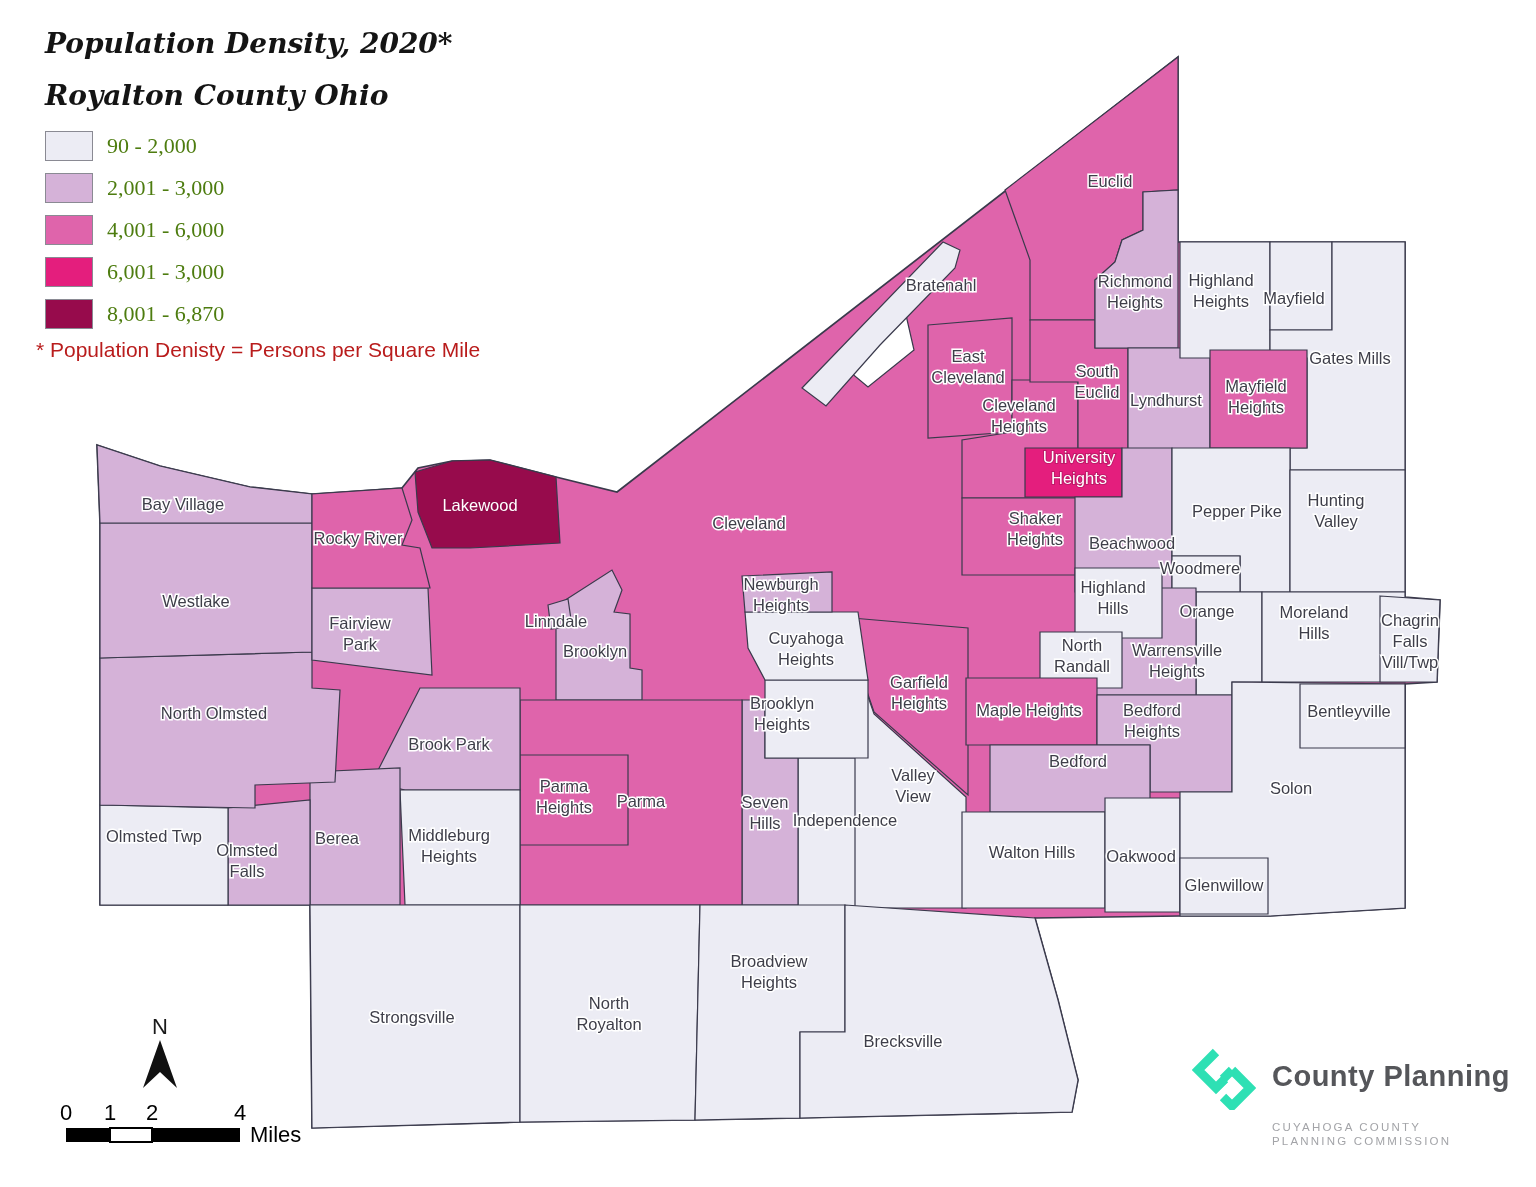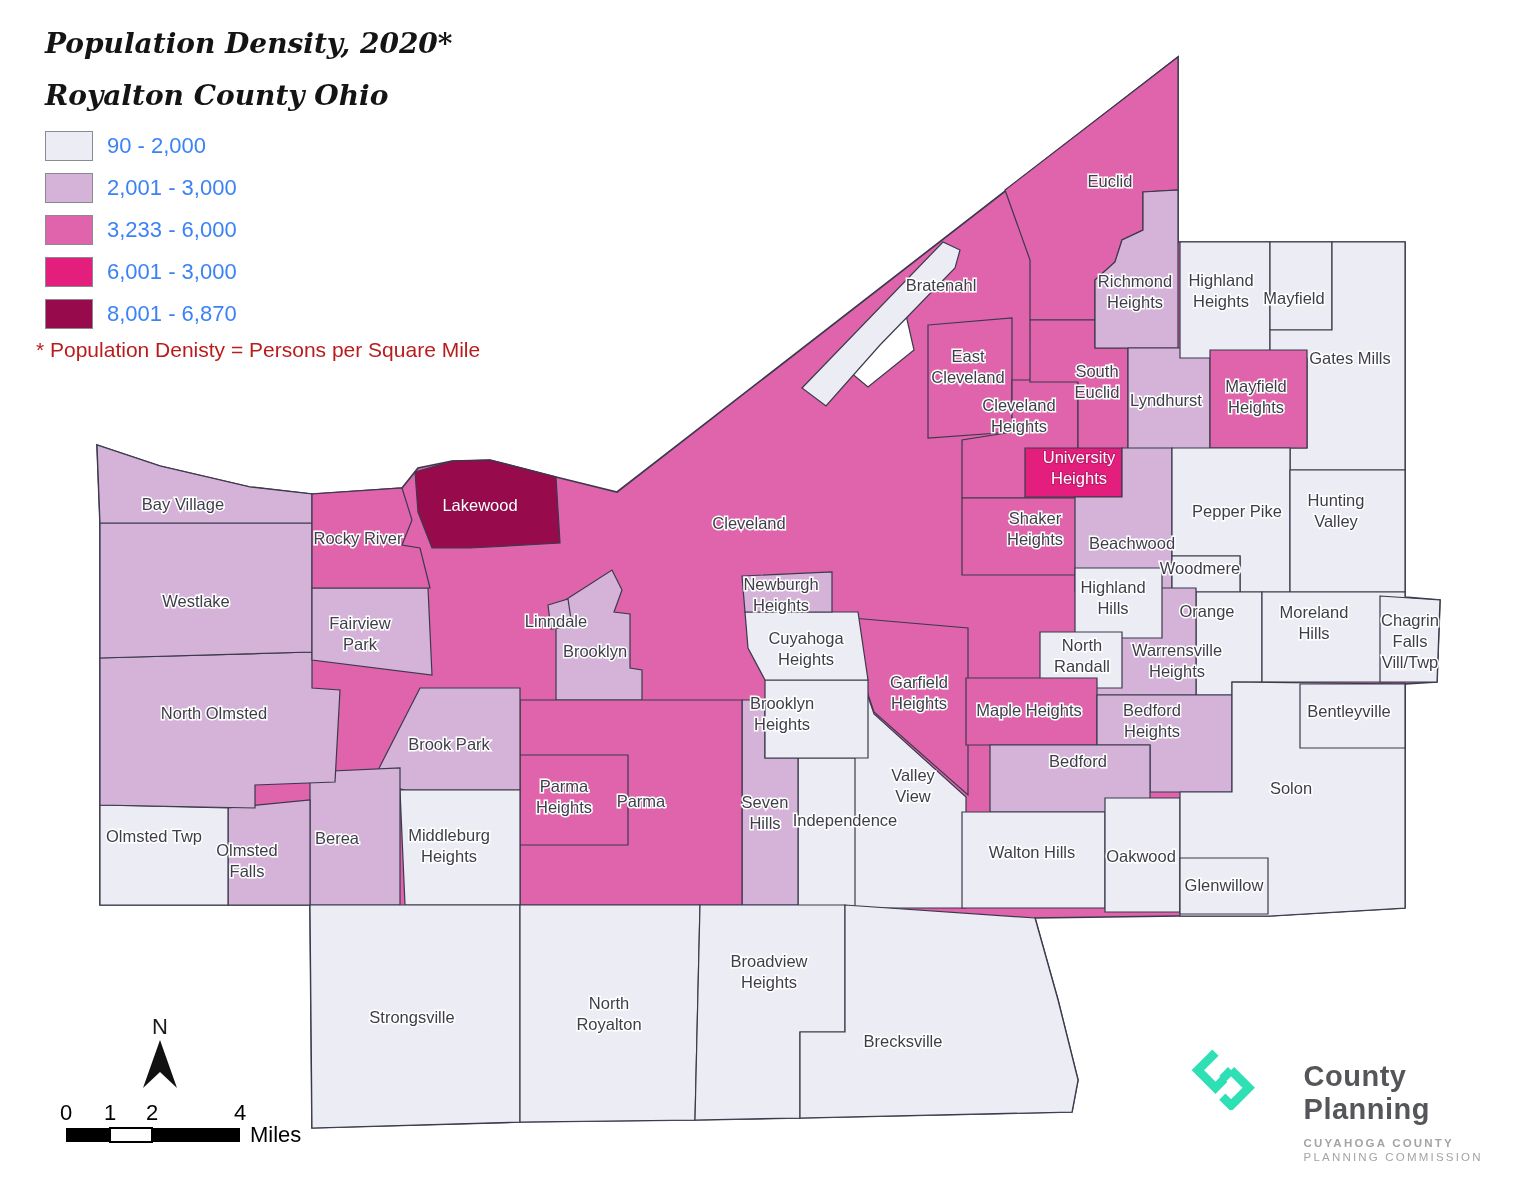--- a/index.html
+++ b/index.html
@@ -5,27 +5,27 @@
   html,body{margin:0;padding:0;background:#fff;}
   .canvas{position:relative;width:1536px;height:1187px;background:#ffffff;overflow:hidden;
           font-family:"Liberation Sans", sans-serif;}
   #map-svg{position:absolute;left:0;top:0;}
   .titleblock{position:absolute;left:45px;top:18px;z-index:5;}
   .title-line{font-family:"DejaVu Serif", serif;font-style:italic;font-weight:600;
               font-size:28px;color:#141414;line-height:52px;}
   .legend{position:absolute;left:45px;top:130px;z-index:5;}
   .legend-row{display:flex;align-items:center;margin-bottom:11px;height:31px;}
   .legend-swatch{width:48px;height:30px;border:1px solid #8a8a93;box-sizing:border-box;margin-right:14px;}
-  .legend-label{font-size:22px;color:#3b82f6;}
+  .legend-label{font-size:22px;color:#4d7c0f;font-family:Liberation Serif, serif;}
   .footnote{position:absolute;left:36px;top:338px;z-index:5;font-size:21px;color:#b91c1c;}
-  .logo{position:absolute;left:1192px;top:1048px;z-index:5;display:flex;align-items:flex-start;gap:33px;}
+  .logo{position:absolute;left:1192px;top:1048px;z-index:5;display:flex;align-items:flex-start;}
   .logo-texts{margin-left:16px;}
   .logo-name{font-size:29px;color:#55565a;font-weight:700;letter-spacing:0.5px;margin-top:12px;}
   .logo-sub{font-size:11.5px;color:#a3a4a8;letter-spacing:2.2px;margin-top:2px;}
-  .logo-sub.first{margin-top:11px;font-weight:bold;}
+  .logo-sub.first{margin-top:28px;}
   text.region-label{font-size:16.5px;fill:#3e3e49;stroke:#ffffff;stroke-width:3px;
                     paint-order:stroke;text-anchor:middle;font-family:"Liberation Sans",sans-serif;}
   text.region-label.white{fill:#ffffff;stroke:#7e0f46;stroke-width:2px;stroke-opacity:0.35;}
   text.scale-num{font-size:22px;fill:#000;text-anchor:middle;font-family:"Liberation Sans",sans-serif;}
   text.scale-unit{font-size:22px;fill:#000;text-anchor:start;font-family:"Liberation Sans",sans-serif;}
   text.north-n{font-size:22px;fill:#1a1a1a;text-anchor:middle;font-family:"Liberation Sans",sans-serif;}
 </style>
 </head>
 <body>
 
@@ -180,21 +180,21 @@
     <div class="legend-row">
       <div class="legend-swatch" style="background: rgb(236, 236, 244);"></div>
       <div class="legend-label">90 - 2,000</div>
     </div>
     <div class="legend-row">
       <div class="legend-swatch" style="background: rgb(213, 178, 216);"></div>
       <div class="legend-label">2,001 - 3,000</div>
     </div>
     <div class="legend-row">
       <div class="legend-swatch" style="background: rgb(223, 100, 171);"></div>
-      <div class="legend-label">3,233 - 6,000</div>
+      <div class="legend-label">4,001 - 6,000</div>
     </div>
     <div class="legend-row">
       <div class="legend-swatch" style="background: rgb(228, 30, 125);"></div>
       <div class="legend-label">6,001 - 3,000</div>
     </div>
     <div class="legend-row">
       <div class="legend-swatch" style="background: rgb(151, 11, 76);"></div>
       <div class="legend-label">8,001 - 6,870</div>
     </div>
   </div>

